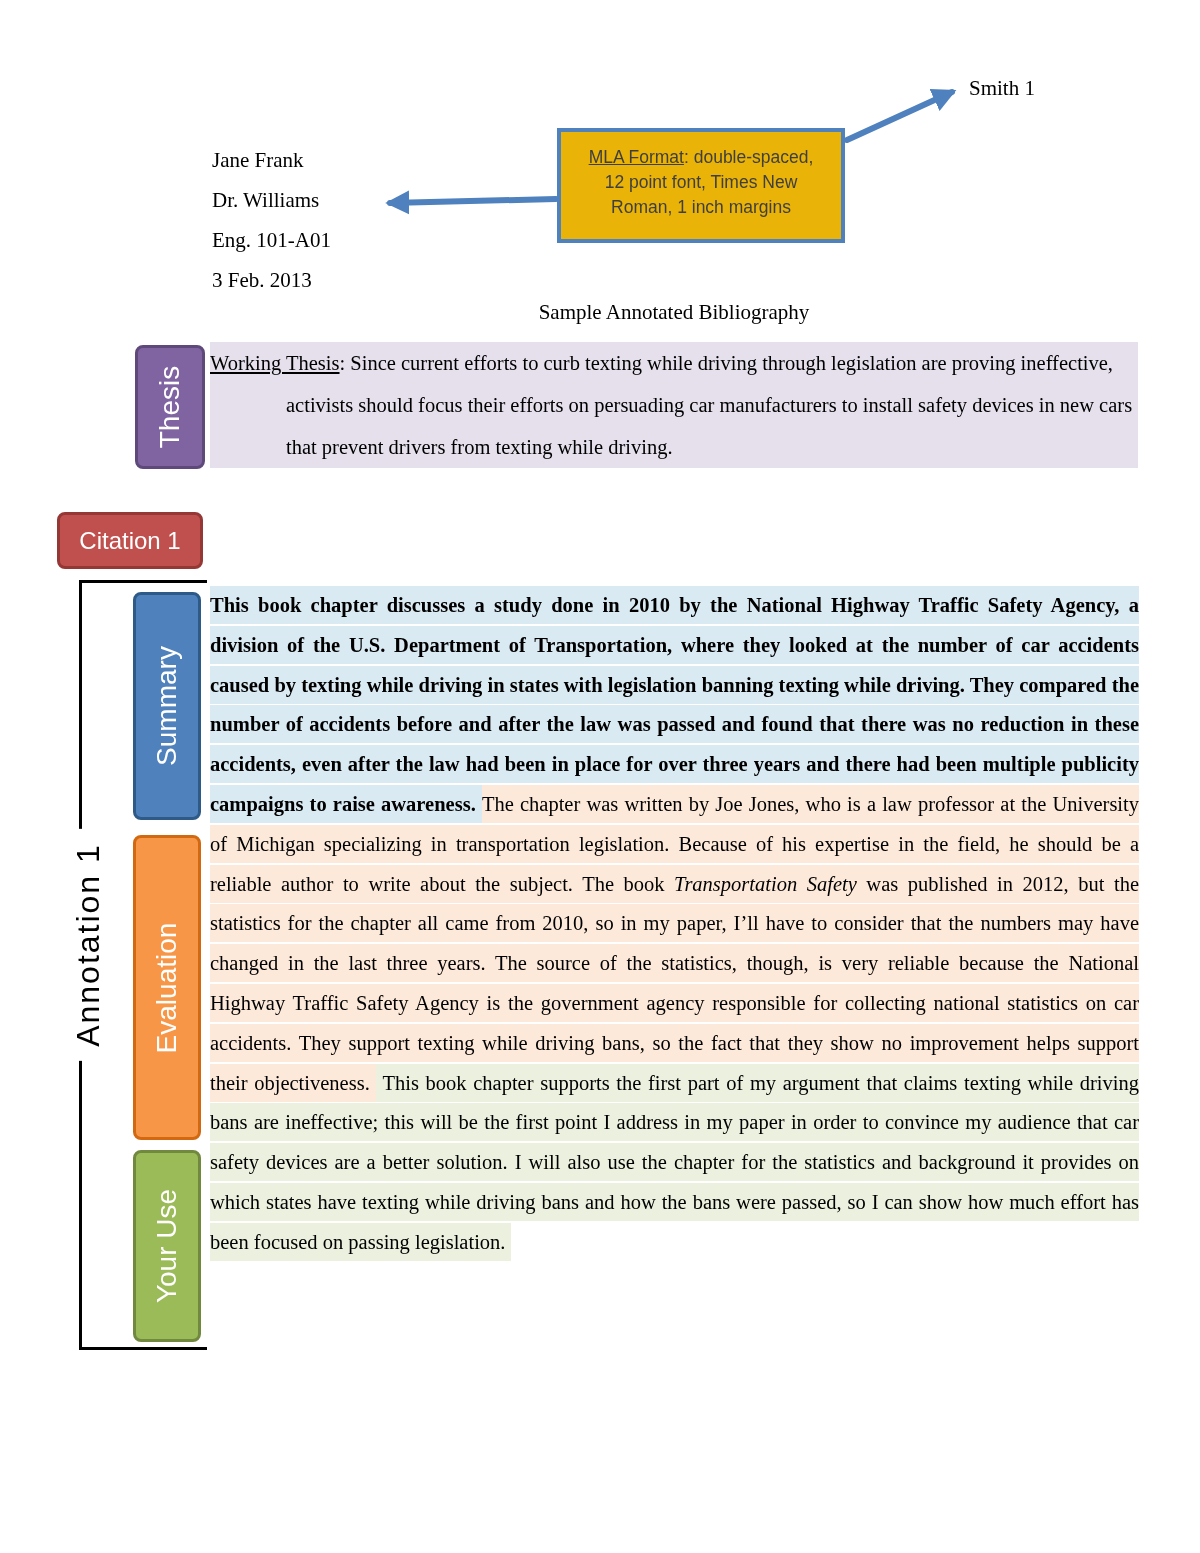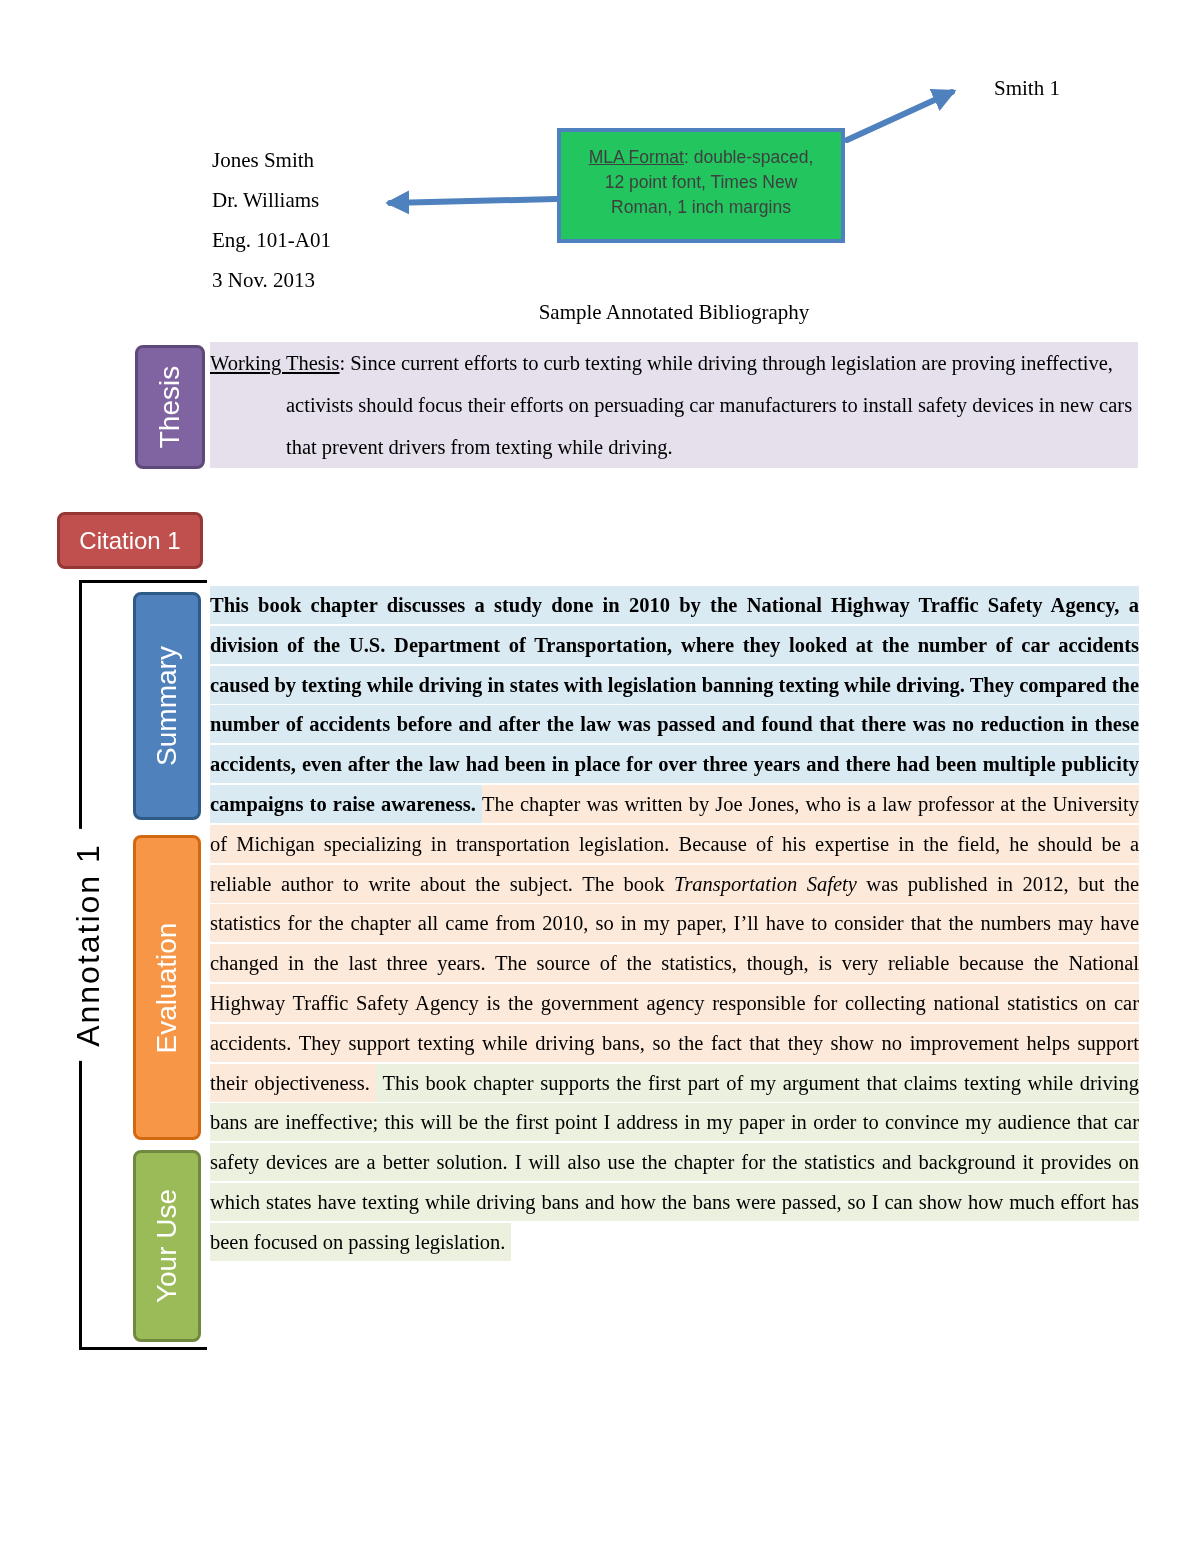--- a/index.html
+++ b/index.html
@@ -2,28 +2,28 @@
 <html><head>
 <meta charset="utf-8">
 <style>
   * { margin:0; padding:0; box-sizing:border-box; }
   html,body { background:#ffffff; }
   .page {
     position:relative; width:1200px; height:1553px; background:#ffffff;
     font-family:"Liberation Serif", serif; color:#000; overflow:hidden;
   }
   
-  .page-number { position:absolute; left:994px; top:76px; font-size:21px; }
+  .page-number { position:absolute; left:969px; top:76px; font-size:21px; }
   .heading { position:absolute; left:212px; top:140px; font-size:21px; line-height:40px; }
   .title { position:absolute; left:210px; top:300px; width:928px; text-align:center; font-size:21px; }
 
   
   .callout {
     position:absolute; left:557px; top:128px; width:288px; height:115px;
-    border:4px solid #4E81BD; background:#22c55e;
+    border:4px solid #4E81BD; background:#eab308;
     font-family:"Liberation Sans", sans-serif; font-size:17.5px; line-height:25px;
     color:#3F3F3F; text-align:center; padding:13px 16px 8px; z-index:2;
   }
   .callout-label { text-decoration:underline; }
   .arrows { position:absolute; left:0; top:0; pointer-events:none; z-index:1; }
   .arrow { stroke:#4E81BD; stroke-width:6; stroke-linecap:round; }
 
   
   .tab {
     position:absolute; border-radius:8px; display:flex; align-items:center; justify-content:center;
@@ -79,24 +79,24 @@
         <path d="M0,0 L4,2 L0,4 z" fill="#4E81BD"></path>
       </marker>
     </defs>
     <line class="arrow" x1="847" y1="140" x2="952" y2="92" marker-end="url(#ah)"></line>
     <line class="arrow" x1="556" y1="199" x2="390" y2="203" marker-end="url(#ah)"></line>
   </svg>
 
   <div class="page-number">Smith 1</div>
 
   <div class="heading">
-    <div>Jones Smith</div>
+    <div>Jane Frank</div>
     <div>Dr. Williams</div>
     <div>Eng. 101-A01</div>
-    <div>3 Nov. 2013</div>
+    <div>3 Feb. 2013</div>
   </div>
 
   <div class="callout"><span class="callout-label">MLA Format</span><span>: double-spaced, 12 point font, Times New Roman, 1 inch margins</span></div>
 
   <div class="title">Sample Annotated Bibliography</div>
 
   <div class="tab thesis-tab">
     <span class="vtext">Thesis</span>
   </div>
   <div class="thesis-block"><span class="u">Working Thesis</span><span>: Since current efforts to curb texting while driving through legislation are proving ineffective, activists should focus their efforts on persuading car manufacturers to install safety devices in new cars that prevent drivers from texting while driving.</span></div>

